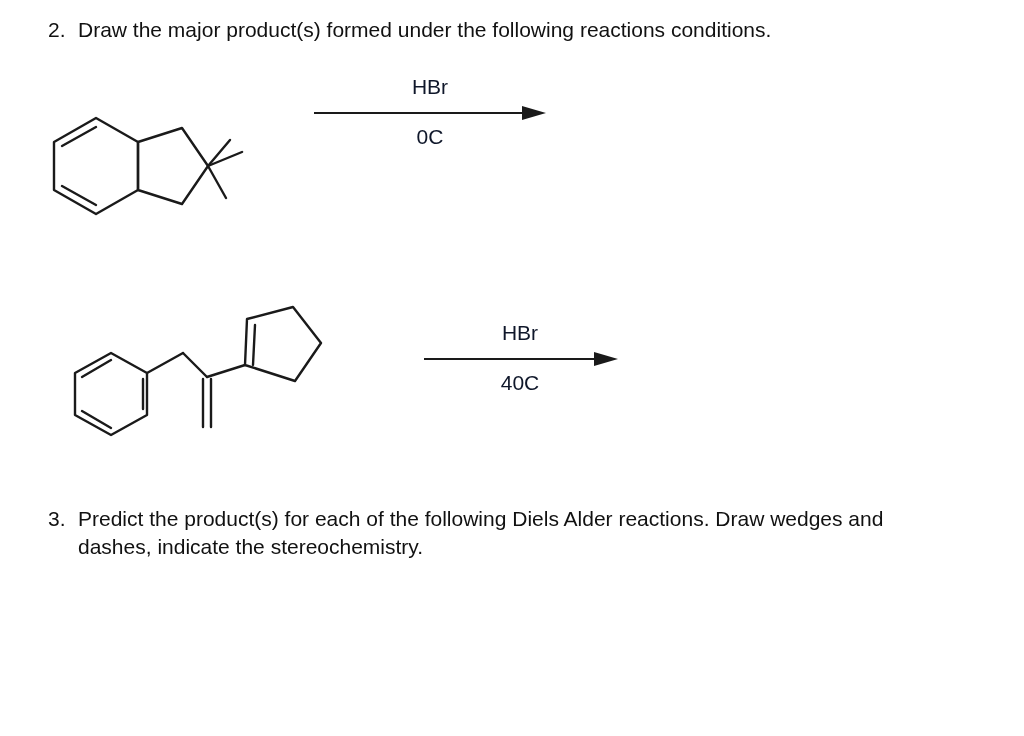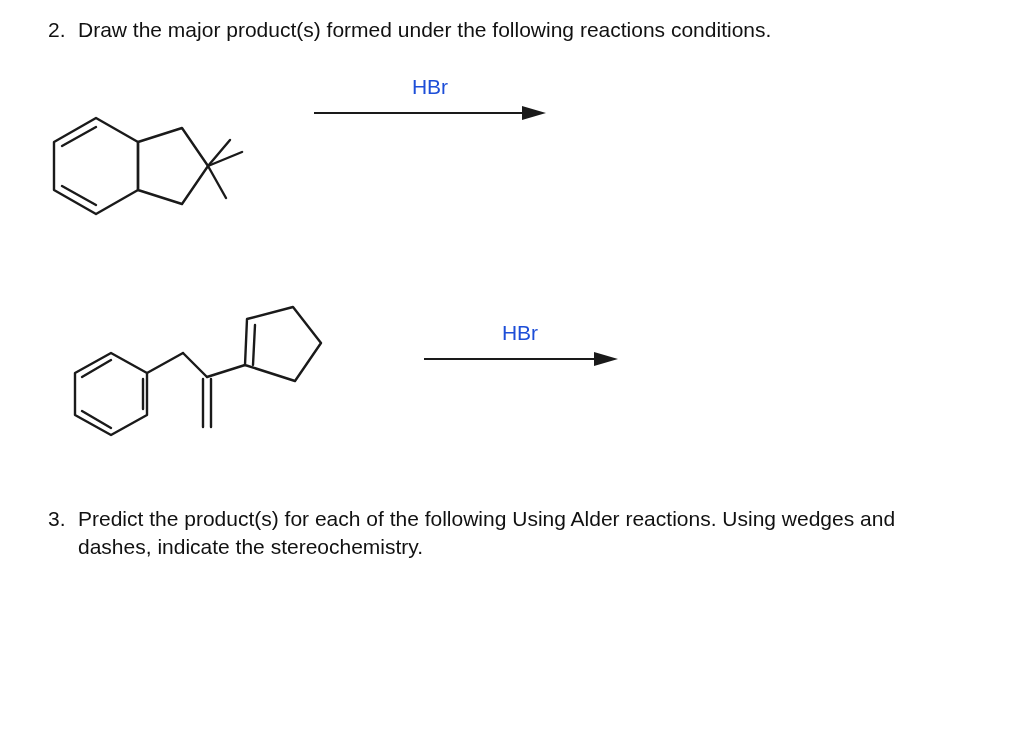--- a/index.html
+++ b/index.html
@@ -62,21 +62,21 @@
     width: 560px;
     height: 175px;
   }
   .arrow-block {
     position: absolute;
     text-align: center;
   }
   .reagent-top, .reagent-bottom {
     font-size: 21px;
     line-height: 26px;
-    color: #1d4ed8;
+    color: #0f172a;
     white-space: nowrap;
     text-align: center;
   }
   #arrow-1 {
     left: 275px;
     top: -6px;
     width: 250px;
   }
   #arrow-2 {
     left: 355px;
@@ -116,20 +116,21 @@
         <line x1="178" y1="86" x2="200" y2="60"></line>
       </g>
     </svg>
 
     <div class="arrow-block" id="arrow-1">
       <div class="reagent-top">HBr</div>
       <svg class="arrow-svg" width="240" height="18" viewBox="0 0 240 18">
         <line x1="4" y1="9" x2="214" y2="9" stroke="#1a1a1a" stroke-width="2.2"></line>
         <polygon points="212,2 236,9 212,16" fill="#1a1a1a"></polygon>
       </svg>
+      <div class="reagent-bottom">0C</div>
     </div>
   </div>
 
   <div class="reaction" id="reaction-2">
 
     <svg width="330" height="175" viewBox="0 0 330 175">
       <g fill="none" stroke="#1a1a1a" stroke-width="2.4" stroke-linecap="round" stroke-linejoin="round">
 
         <polygon points="20,78 56,58 92,78 92,120 56,140 20,120"></polygon>
         <line x1="27" y1="82" x2="56" y2="65"></line>
@@ -149,21 +150,22 @@
         <line x1="198" y1="70" x2="200" y2="30"></line>
       </g>
     </svg>
 
     <div class="arrow-block" id="arrow-2">
       <div class="reagent-top">HBr</div>
       <svg class="arrow-svg" width="200" height="18" viewBox="0 0 200 18">
         <line x1="4" y1="9" x2="176" y2="9" stroke="#1a1a1a" stroke-width="2.2"></line>
         <polygon points="174,2 198,9 174,16" fill="#1a1a1a"></polygon>
       </svg>
+      <div class="reagent-bottom">40C</div>
     </div>
   </div>
 
   <div class="question" id="question-3">
     <span class="q-number">3.</span>
-    <span class="q-text">Predict the product(s) for each of the following Using Alder reactions. Using wedges and dashes, indicate the stereochemistry.</span>
+    <span class="q-text">Predict the product(s) for each of the following Diels Alder reactions. Draw wedges and dashes, indicate the stereochemistry.</span>
   </div>
 
 </div>
 
 </body></html>

